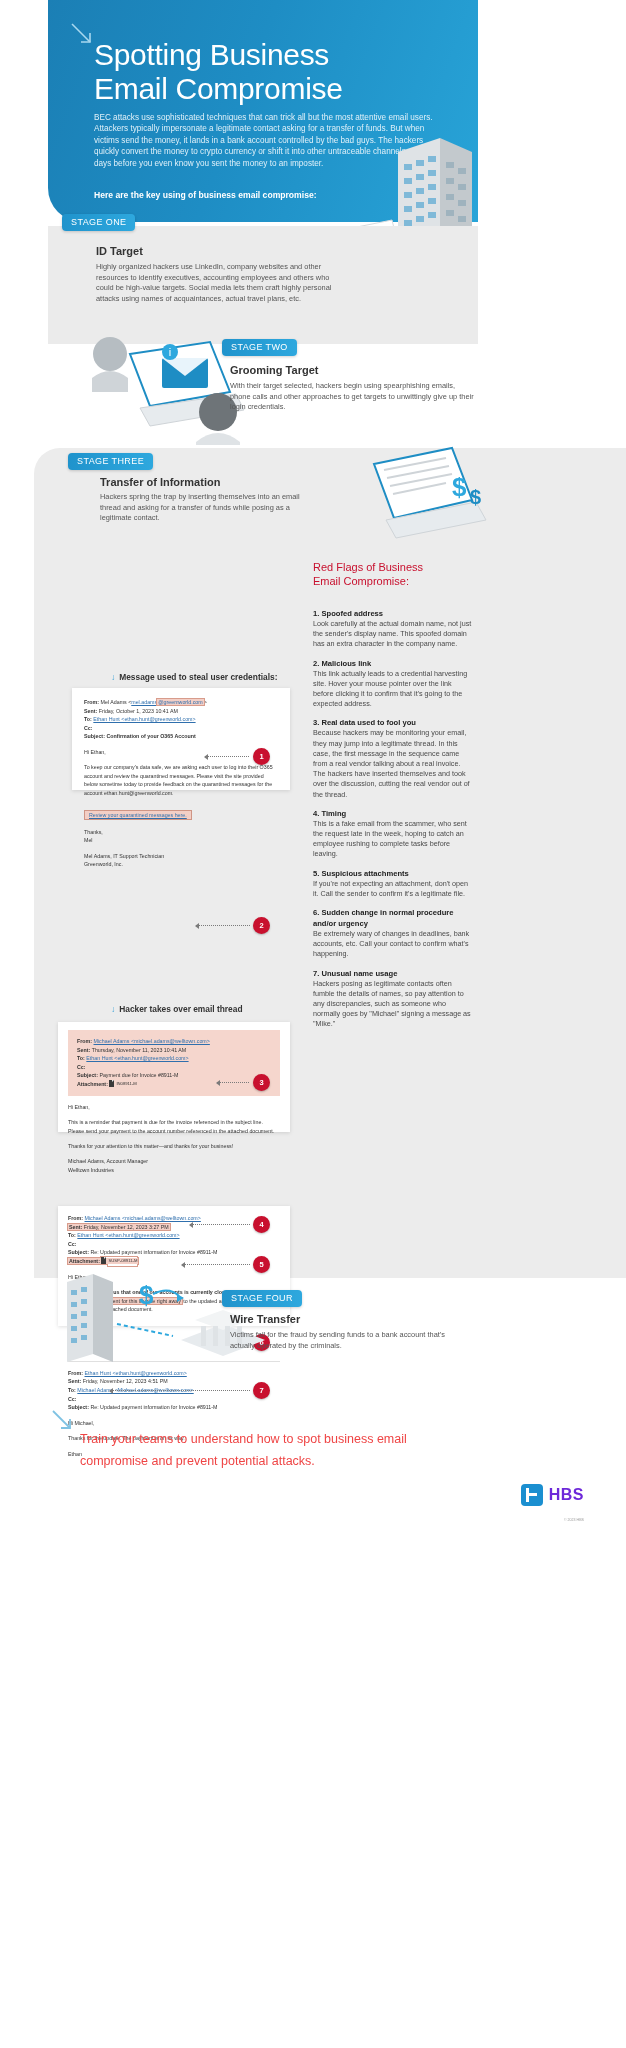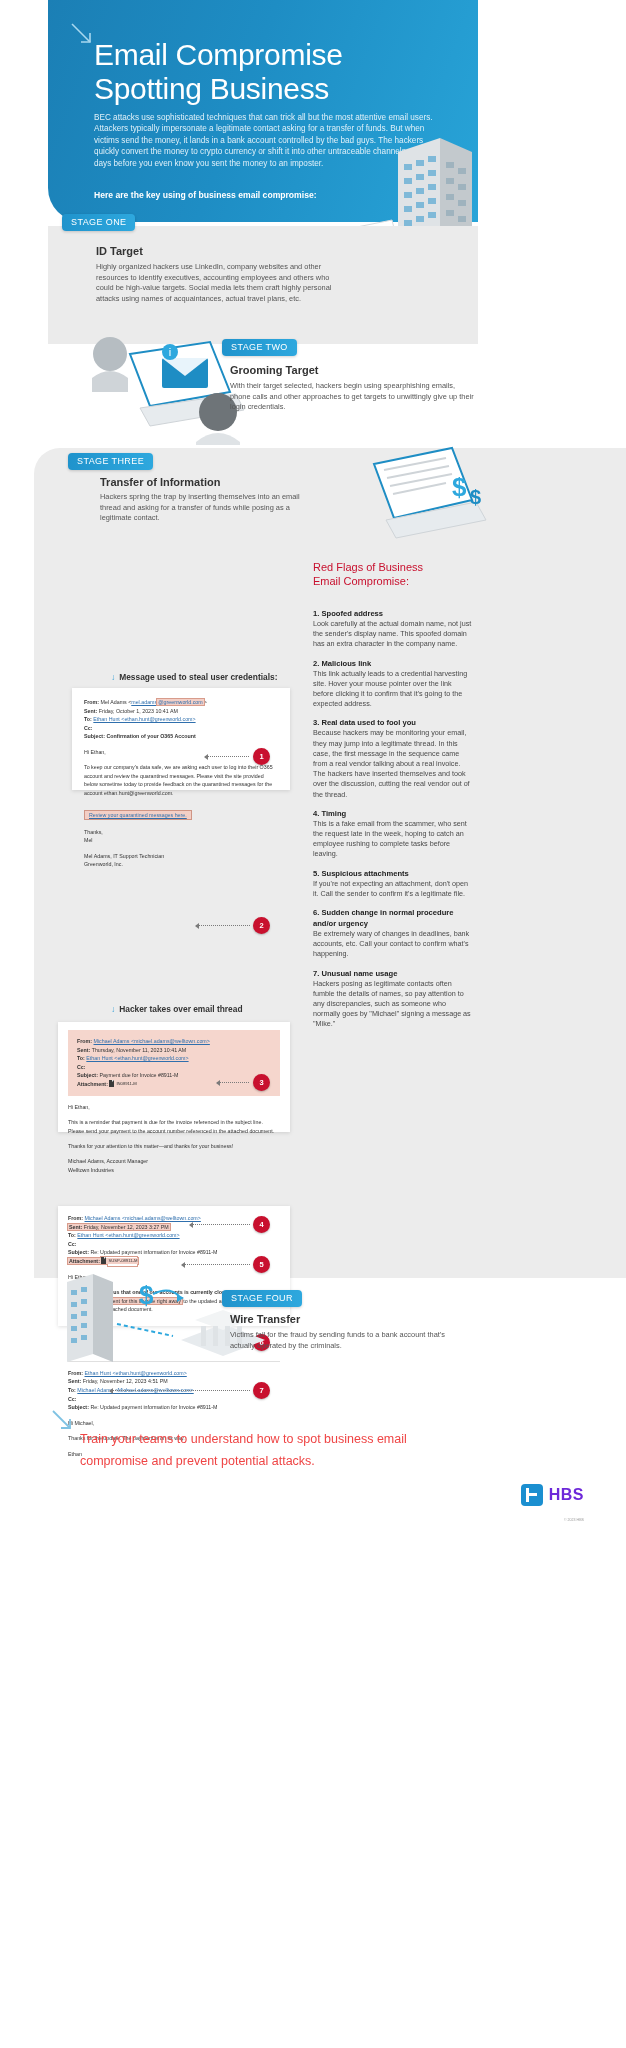--- a/index.html
+++ b/index.html
@@ -148,22 +148,22 @@
 <body>
 
 <div class="page">
 
   <div class="hero">
     <svg class="hero-arrow" viewBox="0 0 26 26">
       <path d="M2 2 L20 20" stroke="#a8d8ef" stroke-width="1.6" fill="none"></path>
       <path d="M20 11 L20 20 L11 20" stroke="#a8d8ef" stroke-width="1.6" fill="none"></path>
     </svg>
     <div class="hero-title">
+      <div>Spotting Business</div>
       <div>Email Compromise</div>
-      <div>Spotting Business</div>
     </div>
     <div class="hero-body">BEC attacks use sophisticated techniques that can trick all but the most attentive email users. Attackers typically impersonate a legitimate contact asking for a transfer of funds. But when victims send the money, it lands in a bank account controlled by the bad guys. The hackers quickly convert the money to crypto currency or shift it into other untraceable channels. It may be days before you even know you sent the money to an imposter.</div>
     <div class="hero-cta">Here are the key using of business email compromise:</div>
   </div>
 
   <svg class="iso" style="left:368px; top:130px;" width="120" height="140" viewBox="0 0 120 140">
     <polygon points="30,22 72,8 72,120 30,134" fill="#dfe3e6"></polygon>
     <polygon points="72,8 104,22 104,134 72,120" fill="#c3c9cd"></polygon>
     <g fill="#7fb9d8">
       <rect x="36" y="34" width="8" height="6"></rect>

